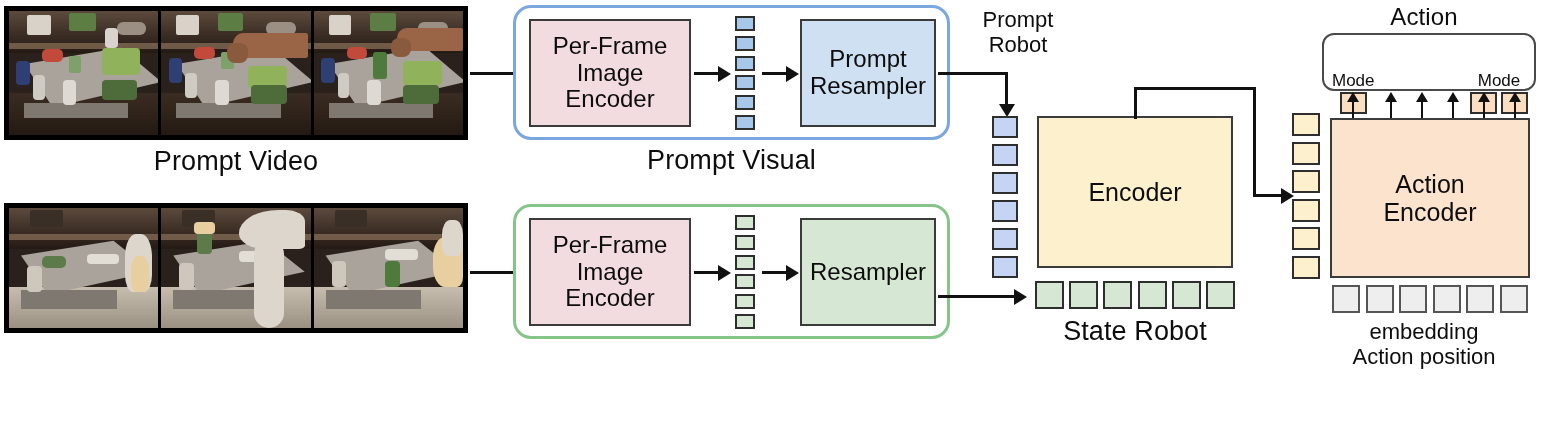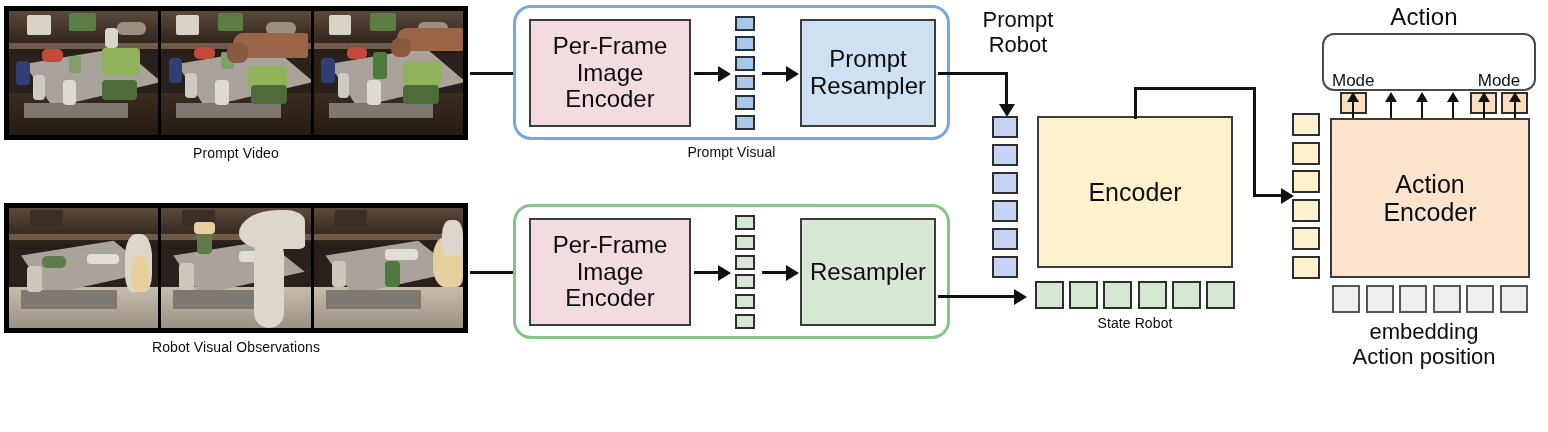--- a/index.html
+++ b/index.html
@@ -7,21 +7,21 @@
     width:1548px;height:432px;
     font-family:"Liberation Sans","DejaVu Sans",sans-serif;
     color:#0d0d0d;overflow:hidden;position:relative;
   }
   #canvas{position:absolute;left:0;top:0;width:1548px;height:432px;}
   .abs{position:absolute;box-sizing:border-box;}
 
   
   .videostrip{border:5px solid #000;background:#000;display:flex;gap:3px;overflow:hidden;}
   .frame{flex:1 1 0;position:relative;overflow:hidden;background:#2a211c;}
-  .cap{font-size:14px;text-align:center;letter-spacing:.1px;white-space:nowrap;}
+  .cap{font-size:27px;text-align:center;letter-spacing:.1px;white-space:nowrap;}
 
   
   .sc{position:absolute;inset:0;}
   .wall{position:absolute;left:0;top:0;right:0;height:34%;
         background:linear-gradient(180deg,#5c4a3c 0%,#3c2e25 55%,#241a14 100%);}
   .shelf{position:absolute;left:0;right:0;height:5%;background:#7b6450;opacity:.85;}
   .floor{position:absolute;left:0;right:0;bottom:0;height:34%;
          background:linear-gradient(180deg,#3a2c22 0%,#241a13 100%);}
   .tbl{position:absolute;background:#a9a39b;}
   .tbl.top{clip-path:polygon(12% 28%,74% 6%,100% 52%,30% 86%);}
@@ -163,21 +163,20 @@
         <div class="tbl top" style="left:-4%;top:24%;width:100%;height:56%;"></div>
         <div class="tbl side" style="left:8%;top:68%;width:64%;height:16%;"></div>
         <div class="obj" style="left:48%;top:34%;width:22%;height:9%;background:#e3ded5;border-radius:4px;"></div>
         <div class="obj" style="left:48%;top:44%;width:10%;height:22%;background:#4e7a3c;border-radius:4px;"></div>
         <div class="obj" style="left:12%;top:44%;width:10%;height:22%;background:#cdc7bd;border-radius:4px;"></div>
         <div class="arm" style="left:80%;top:24%;width:20%;height:42%;border-radius:40% 20% 20% 40%;background:#e8cf9f;"></div>
         <div class="arm" style="left:86%;top:10%;width:14%;height:30%;"></div>
       </div>
     </div>
   </div>
-  <div class="abs cap lbl" style="left:4px;top:340px;width:464px;">Robot Visual Observations</div>
 
   <div class="hline" style="left:470px;top:72px;width:48px;"></div>
   <div class="ahead-r" style="left:514px;top:66px;"></div>
   <div class="hline" style="left:470px;top:271px;width:48px;"></div>
   <div class="ahead-r" style="left:514px;top:265px;"></div>
 
   <div class="abs grp blue" style="left:513px;top:5px;width:437px;height:135px;"></div>
   <div class="abs node" style="left:529px;top:19px;width:162px;height:108px;background:#f2dcdf;font-size:24px;">
     <div>
       <span>Per-Frame</span>

